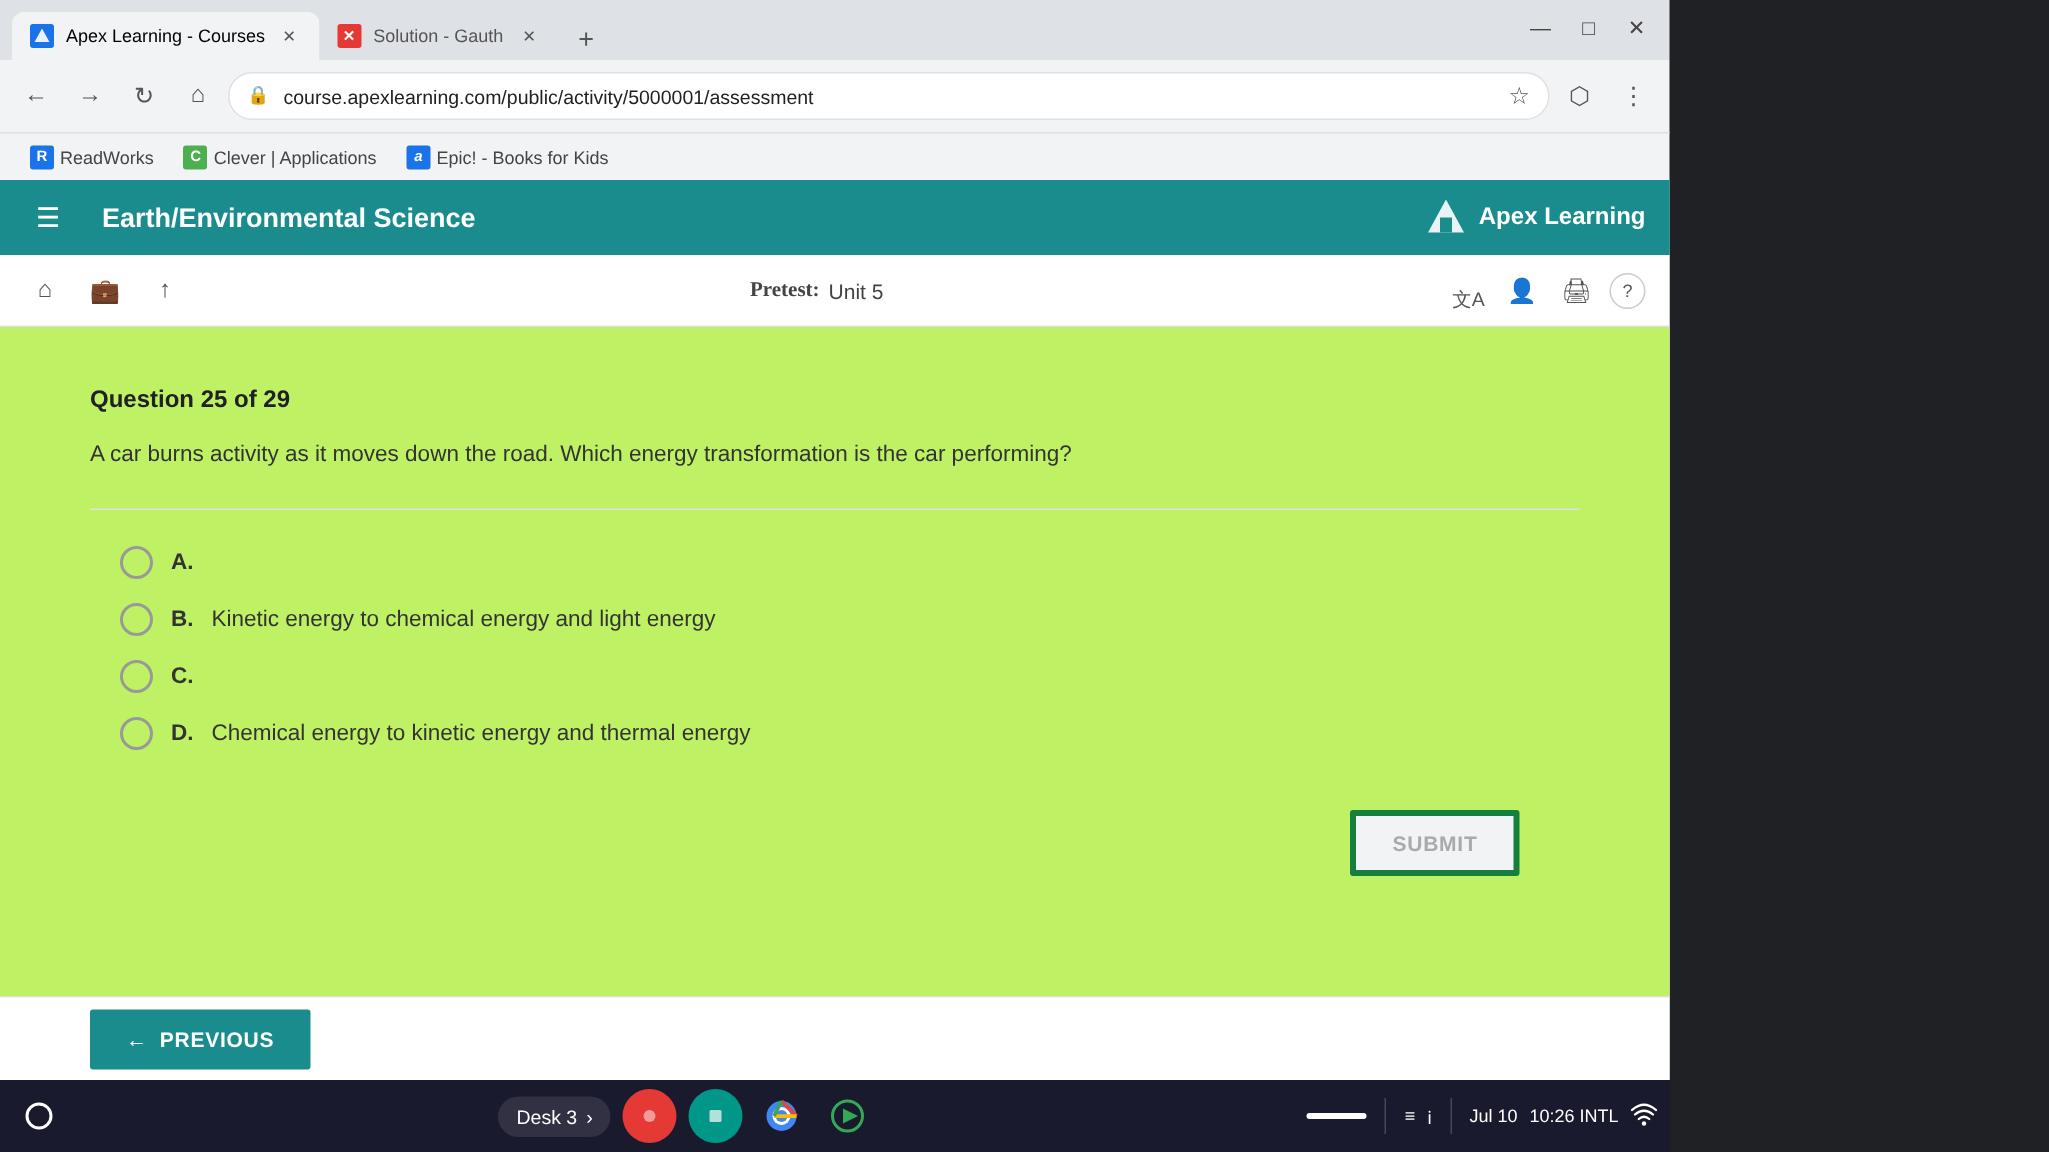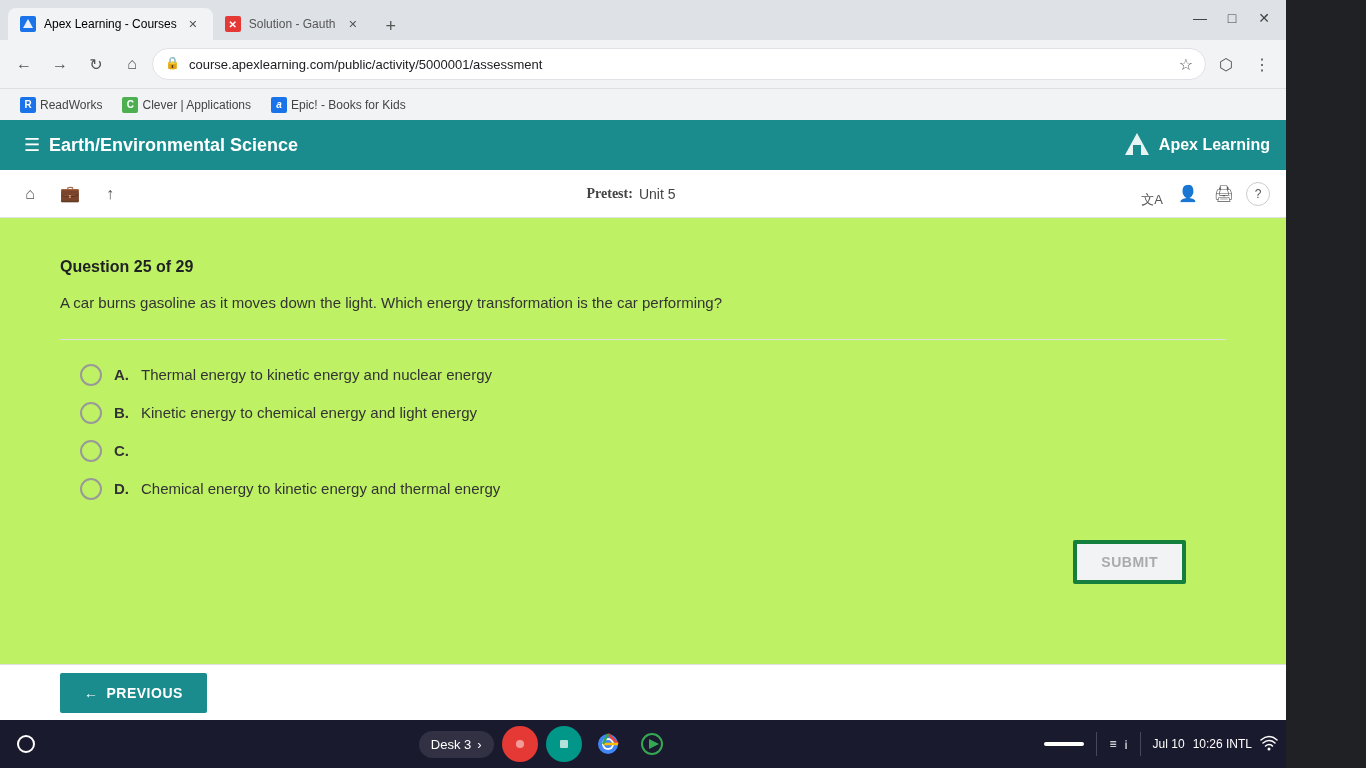--- a/index.html
+++ b/index.html
@@ -1,19 +1,19 @@
 <!DOCTYPE html>
 <html><head>
   <meta charset="utf-8">
   <style>
     * { margin: 0; padding: 0; box-sizing: border-box; }
     body { font-family: Arial, sans-serif; background: #202124; width: 1366px; height: 768px; overflow: hidden; position: relative; }
 
     
-    .browser-frame { width: 1286px; height: 768px; display: flex; flex-direction: column; }
+    .browser-frame { width: 1113px; height: 768px; display: flex; flex-direction: column; }
 
     
     .title-bar {
       background: #dee1e6;
       height: 40px;
       display: flex;
       align-items: flex-end;
       padding: 0 8px;
       position: relative;
     }
@@ -131,21 +131,21 @@
     .apex-menu-btn {
       width: 32px; height: 32px;
       display: flex; align-items: center; justify-content: center;
       cursor: pointer; color: white; font-size: 18px;
     }
     .apex-course-title {
       flex: 1;
       font-size: 18px;
       font-weight: bold;
       color: white;
-      margin-left: 1px;
+      margin-left: 20px;
     }
     .apex-logo {
       display: flex; align-items: center; gap: 6px;
       font-size: 16px; font-weight: bold; color: white;
     }
 
     
     .assessment-toolbar {
       background: white;
       height: 48px;
@@ -448,30 +448,29 @@
         </div>
       </div>
     </div>
 
     <div class="content-wrapper" style="flex:1;overflow:hidden;">
 
       <div class="question-area">
 
         <div class="question-number">Question 25 of 29</div>
 
-        <div class="question-text">A car burns gasoline as it moves down the light. Which energy transformation is the car performing?</div>
+        <div class="question-text">A car burns activity as it moves down the road. Which energy transformation is the car performing?</div>
 
         <hr class="question-divider">
 
         <div class="answer-options">
 
           <div class="answer-option">
             <div class="radio-circle"></div>
             <span class="answer-letter">A.</span>
-            <span class="answer-text">Thermal energy to kinetic energy and nuclear energy</span>
           </div>
 
           <div class="answer-option">
             <div class="radio-circle"></div>
             <span class="answer-letter">B.</span>
             <span class="answer-text">Kinetic energy to chemical energy and light energy</span>
           </div>
 
           <div class="answer-option">
             <div class="radio-circle"></div>

